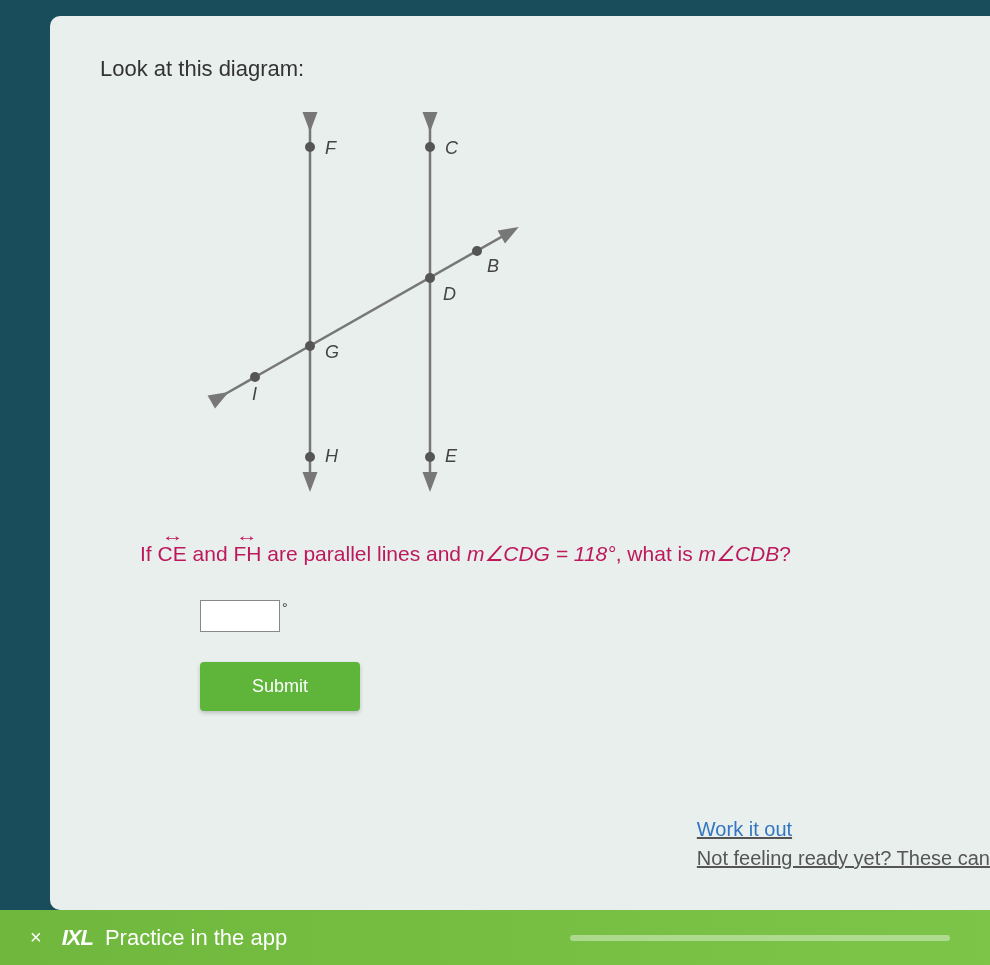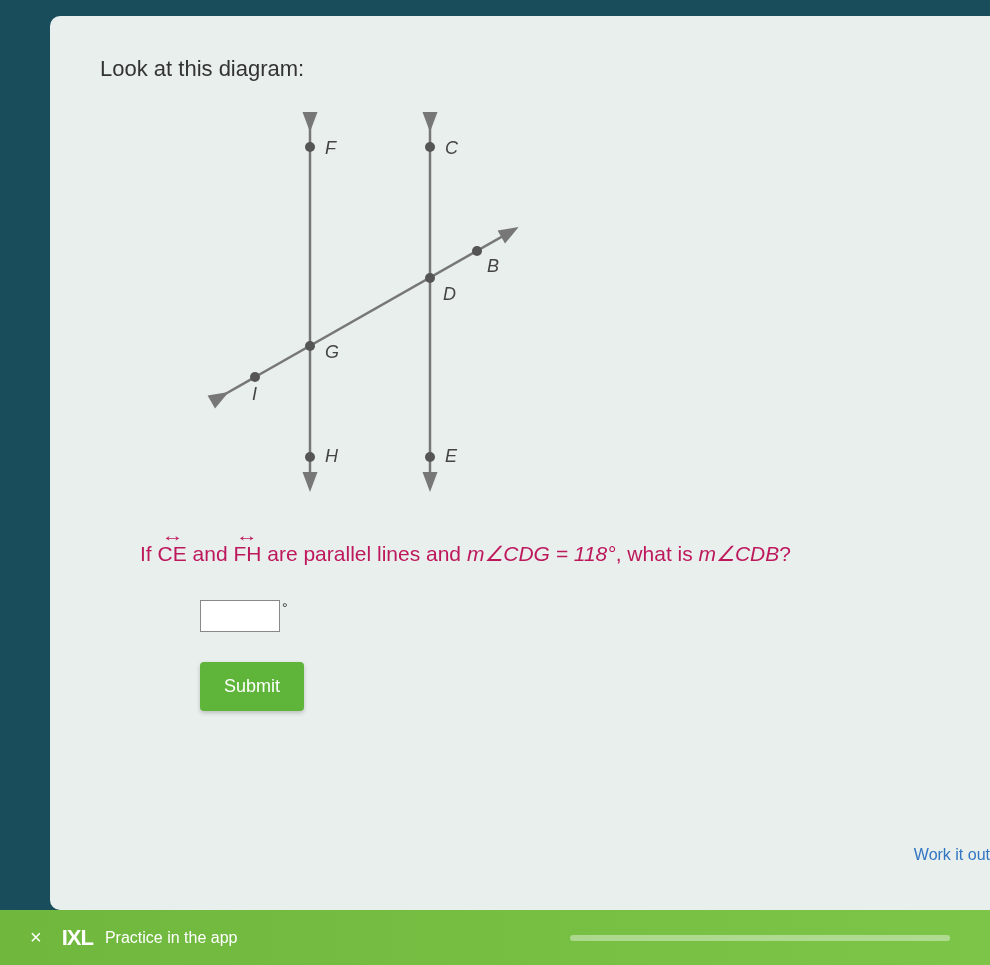--- a/index.html
+++ b/index.html
@@ -73,32 +73,33 @@
     font-size: 14px;
     margin-left: 2px;
     color: #333;
   }
   .submit-btn {
     margin-left: 100px;
     background: #5fb53a;
     color: #fff;
     border: none;
     border-radius: 4px;
-    padding: 14px 24px;
+    padding: 14px 52px;
     font-size: 18px;
     cursor: pointer;
     box-shadow: 0 2px 4px rgba(0,0,0,0.2);
   }
   .help-area {
     position: absolute;
     bottom: 40px;
     right: 0;
-    font-size: 16px;
+    font-size: 20px;
     color: #555;
     padding-right: 0;
+    text-decoration: underline;
   }
   .work-link {
     color: #3276c3;
     display: block;
     margin-bottom: 6px;
     cursor: pointer;
   }
   .bottom-bar {
     position: absolute;
     bottom: 0;
@@ -117,23 +118,24 @@
     margin-right: 20px;
     cursor: pointer;
     font-weight: 300;
   }
   .logo {
     font-weight: 900;
     font-size: 22px;
     letter-spacing: -1px;
     margin-right: 12px;
     font-family: Arial Black, Arial, sans-serif;
+    font-style: italic;
   }
   .practice-text {
-    font-size: 16px;
+    font-size: 22px;
   }
   .progress-track {
     position: absolute;
     right: 40px;
     top: 50%;
     transform: translateY(-50%);
     width: 380px;
     height: 6px;
     background: rgba(255,255,255,0.4);
     border-radius: 3px;
@@ -195,20 +197,21 @@
 
   <div class="answer-row">
     <input class="answer-input" type="text" value="" style="">
     <span class="degree">°</span>
   </div>
 
   <button class="submit-btn">Submit</button>
 
   <div class="help-area">
     <span class="work-link">Work it out</span>
+    <span>Not feeling ready yet? These can</span>
   </div>
 </div>
 
 <div class="bottom-bar">
   <span class="close-x">×</span>
   <span class="logo">IXL</span>
   <span class="practice-text">Practice in the app</span>
   <div class="progress-track"></div>
 </div>
 

